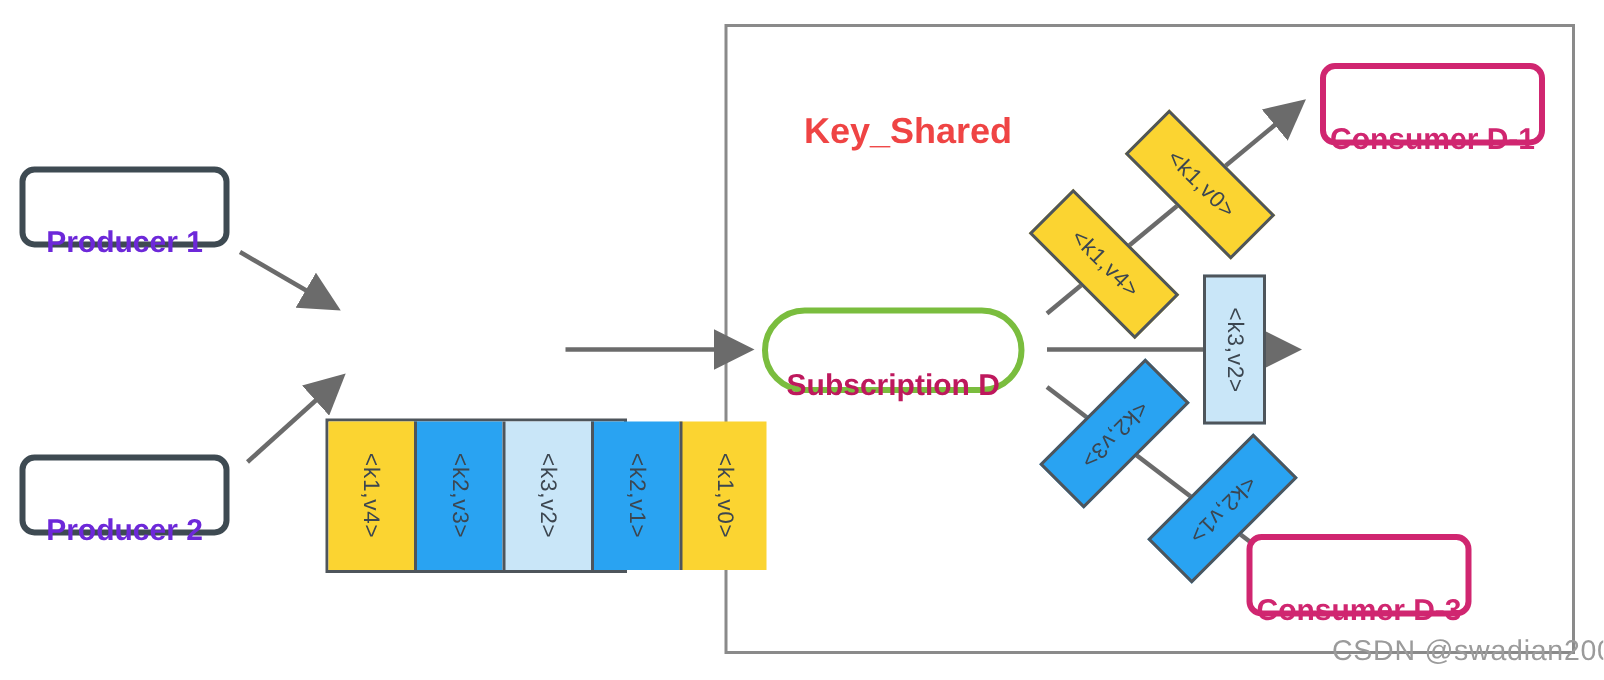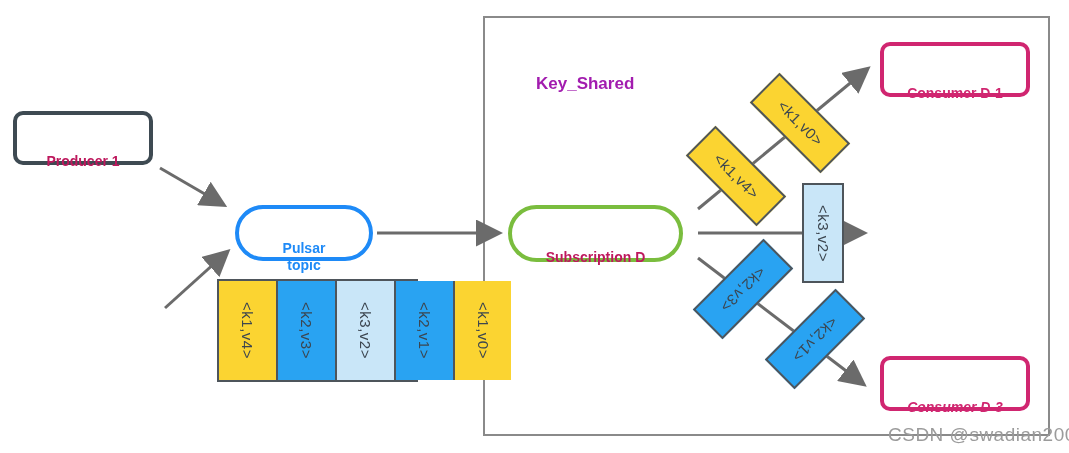--- a/index.html
+++ b/index.html
@@ -4,45 +4,45 @@
 <style>
   html,body{margin:0;padding:0;background:#ffffff;}
   .canvas{
     position:relative;width:1069px;height:453px;background:#ffffff;overflow:hidden;
     font-family:"Liberation Sans", sans-serif;
   }
   .arrows{position:absolute;left:0;top:0;width:1069px;height:453px;z-index:1;pointer-events:none;}
 
   .node{position:absolute;display:flex;align-items:center;justify-content:center;
         background:#ffffff;box-sizing:border-box;text-align:center;}
-  .node .lbl{font-weight:bold;font-size:14px;line-height:1.25;white-space:pre-line;margin-top:48px;}
+  .node .lbl{font-weight:bold;font-size:20px;line-height:1.25;white-space:pre-line;margin-top:48px;}
 
   .producer{border:4px solid #3E4A52;border-radius:10px;width:140px;height:54px;z-index:2;}
-  .producer .lbl{color:#be185d;}
+  .producer .lbl{color:#6d28d9;}
   #producer-1{left:13px;top:111px;}
   #producer-2{left:13px;top:303px;}
 
   .topic-pill{left:235px;top:205px;width:138px;height:56px;border:4px solid #1E8AF7;
               border-radius:28px;z-index:2;}
   .topic-pill .lbl{color:#1E8AF7;}
 
   .sub-pill{left:508px;top:205px;width:175px;height:57px;border:4px solid #7ABD3E;
             border-radius:29px;z-index:2;}
   .sub-pill .lbl{color:#be185d;}
 
   .consumer{border:4px solid #D02670;border-radius:10px;width:150px;height:55px;z-index:2;}
   .consumer .lbl{color:#D02670;}
   #consumer-d1{left:880px;top:42px;}
   #consumer-d2{left:880px;top:204px;}
-  #consumer-d3{left:880px;top:356px;font-style:italic;}
+  #consumer-d3{left:831px;top:356px;}
 
   .keyshared{position:absolute;left:483px;top:16px;width:567px;height:420px;
              border:2px solid #8A8A8A;box-sizing:border-box;z-index:0;}
-  .keyshared-title{position:absolute;left:536px;top:74px;font-size:17px;font-weight:bold;
-                   color:#a21caf;z-index:2;}
+  .keyshared-title{position:absolute;left:536px;top:74px;font-size:24px;font-weight:bold;
+                   color:#ef4444;z-index:2;}
 
   .queue{position:absolute;left:217px;top:279px;width:201px;height:103px;display:flex;
          border:2px solid #4E555B;box-sizing:border-box;z-index:2;}
   .cell{flex:1;display:flex;align-items:center;justify-content:center;box-sizing:border-box;}
   .cell + .cell{border-left:2px solid #4E555B;}
   .vtext{display:inline-block;transform:rotate(90deg);white-space:nowrap;
          font-size:15px;color:#3C4650;font-weight:500;letter-spacing:0.5px;}
 
   .tag{position:absolute;width:42px;height:100px;border:2px solid #4E555B;box-sizing:border-box;
        display:flex;align-items:center;justify-content:center;z-index:2;}
@@ -73,25 +73,24 @@
     <line x1="698" y1="233" x2="862" y2="233" stroke="#6B6B6B" stroke-width="3" marker-end="url(#ah)"></line>
     <line x1="698" y1="258" x2="862" y2="383" stroke="#6B6B6B" stroke-width="3" marker-end="url(#ah)"></line>
   </svg>
 
   <div class="keyshared"></div>
   <div class="keyshared-title">Key_Shared</div>
 
   <div class="node producer" id="producer-1">
     <span class="lbl">Producer 1</span>
   </div>
+  <div class="node producer" id="producer-2">
+    <span class="lbl">Producer 2</span>
+  </div>
 
-  <div class="node topic-pill">
-    <span class="lbl">Pulsar
-topic</span>
-  </div>
 
   <div class="queue">
     <div class="cell" style="background: rgb(251, 212, 49);">
       <span class="vtext">&lt;k1,v4&gt;</span>
     </div>
     <div class="cell" style="background: rgb(41, 163, 242);">
       <span class="vtext">&lt;k2,v3&gt;</span>
     </div>
     <div class="cell" style="background: rgb(201, 230, 248);">
       <span class="vtext">&lt;k3,v2&gt;</span>

